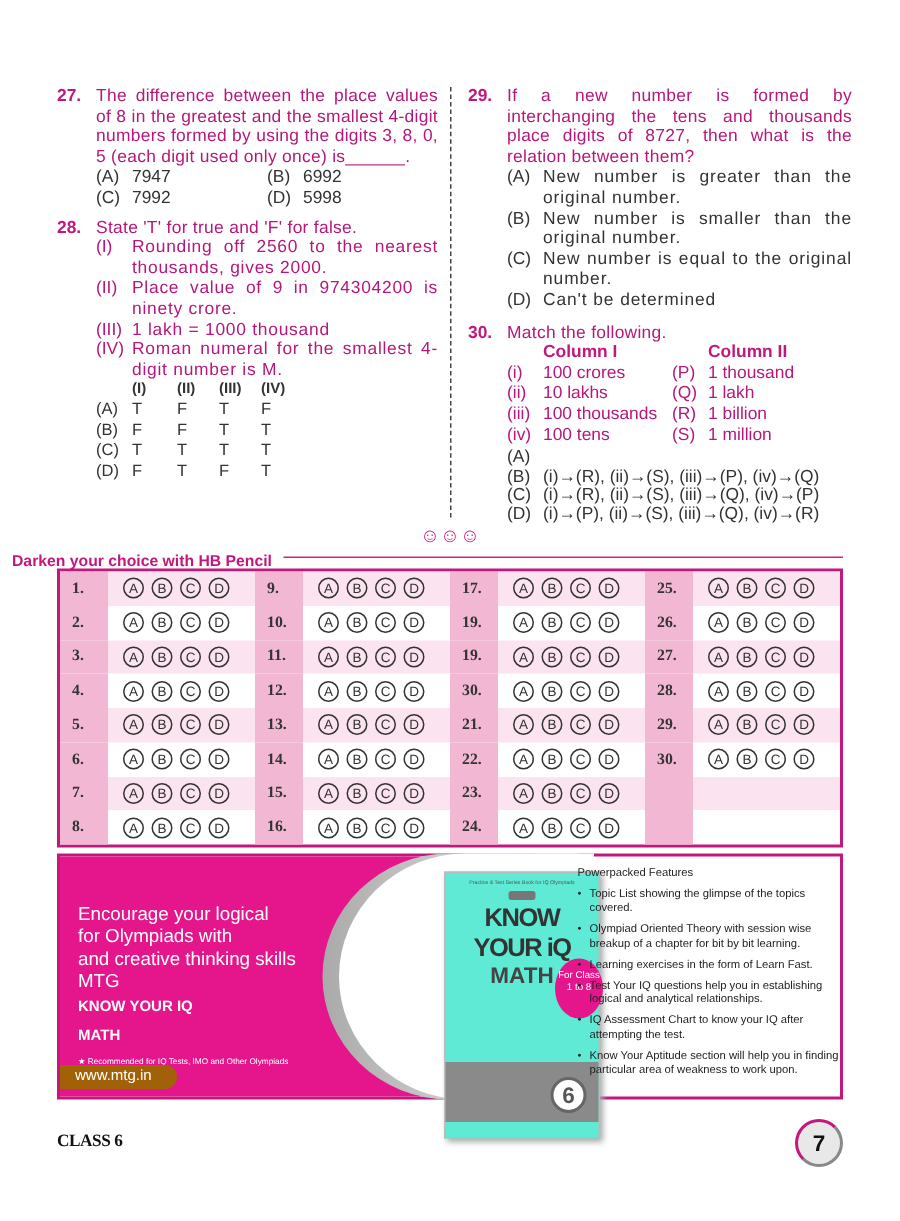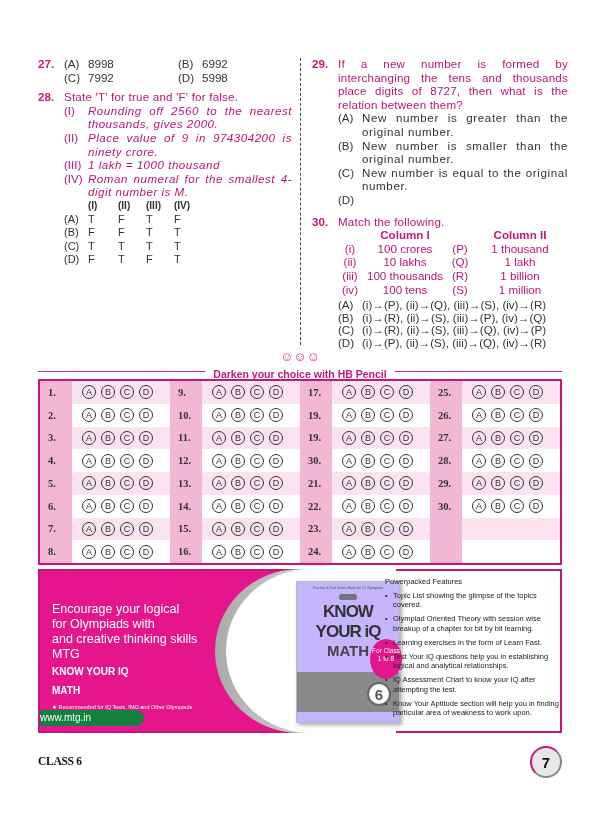--- a/index.html
+++ b/index.html
@@ -13,54 +13,54 @@
 
   .q { position: relative; padding-left: 26px; font-size: 11.6px; line-height: 13.6px; }
   .q-num { position: absolute; left: 0; top: 0; font-weight: bold; color: #c2187e; }
   .q-text { color: #b5177a; text-align: justify; letter-spacing: 0.2px; }
   .opts2 { display: grid; grid-template-columns: 1fr 1fr; color: #333; }
   .opt { display: flex; color: #333; }
   .opt-l { width: 24px; flex: none; }
   .opt-t { flex: 1; text-align: justify; letter-spacing: 0.6px; }
   .stmt { display: flex; color: #b5177a; }
   .stmt-l { width: 24px; flex: none; }
-  .stmt-t { flex: 1; text-align: justify; letter-spacing: 0.5px; font-style: italic; }
+  .stmt-t { flex: 1; text-align: justify; letter-spacing: 0.5px; }
 
   table.tf { border-collapse: collapse; font-size: 11px; color: #333; margin-left: 0; }
   table.tf td, table.tf th { height: 13.6px; padding: 0; text-align: left; }
   table.tf th { font-weight: bold; font-size: 10px; }
 
-  .match { font-size: 11.6px; line-height: 13.6px; color: #b5177a; text-align: center; }
+  .match { font-size: 11.6px; line-height: 13.6px; color: #b5177a; }
   .match-row { display: flex; }
   .mc1 { width: 24px; } .mc2 { width: 86px; } .mc3 { width: 24px; } .mc4 { flex: 1; }
   .match-head { font-weight: bold; color: #c2187e; }
 
   .smileys { position: absolute; top: 349px; left: 0; width: 600px; text-align: center; color: #d0208a; font-size: 13px; letter-spacing: 0px; }
   .darken-line { position: absolute; top: 371px; left: 38px; width: 524px; height: 1px; background: #d0208a; }
-  .darken-label { position: absolute; top: 364px; left: 0; width: 600px; text-align: center; }
+  .darken-label { position: absolute; top: 364px; left: 0; width: 600px; text-align: left; }
   .darken-label span { background: #fff; padding: 0 8px; color: #c2187e; font-weight: bold; font-size: 10.5px; }
 
   .omr { position: absolute; left: 38px; top: 379px; width: 524px; height: 186px; border: 2px solid #c2187e; display: grid; grid-template-columns: repeat(4, 1fr); }
   .omr-col { display: flex; flex-direction: column; }
   .omr-row { flex: 1; display: flex; align-items: center; }
   .omr-row:nth-child(odd) .bubbles { background: #fbe3ef; }
   .omr-num { width: 32px; height: 100%; background: #f2b7d3; display: flex; align-items: center; padding-left: 8px; font-weight: bold; font-size: 10.5px; color: #333; font-family: "Liberation Serif", serif; }
   .bubbles { flex: 1; height: 100%; display: flex; align-items: center; gap: 5px; padding-left: 10px; }
   .bubble { width: 14px; height: 14px; border: 1px solid #333; border-radius: 50%; font-size: 9px; display: flex; align-items: center; justify-content: center; color: #333; }
 
   .ad { position: absolute; left: 38px; top: 569px; width: 524px; height: 164px; border: 2px solid #c2187e; background: #fff; }
   .ad-pink { position: absolute; left: 0; top: 0; width: 240px; height: 160px; background: #e5168c; }
   .ad-curve { position: absolute; left: 175px; top: -2px; width: 170px; height: 164px; border-radius: 50% 0 0 50% / 50% 0 0 50%; background: linear-gradient(90deg,#aaa,#eee); }
   .ad-curve-inner { position: absolute; left: 186px; top: -2px; width: 170px; height: 164px; border-radius: 50% 0 0 50% / 50% 0 0 50%; background: #fff; }
   .ad-text { position: absolute; left: 12px; top: 18px; width: 200px; color: #fff; margin-top: 13px; }
   .ad-line { font-size: 12.5px; line-height: 15px; }
   .ad-title { font-size: 10px; font-weight: bold; line-height: 19px; }
   .ad-note { font-size: 5.5px; margin-top: 4px; }
-  .ad-url { position: absolute; left: 0px; top: 139px; width: 104px; height: 16px; background: #15803d; border-radius: 0 8px 8px 0; color: #fff; font-size: 10px; line-height: 16px; }
-  .book { position: absolute; left: 256px; top: 10px; width: 104px; height: 142px; background: #c4b5fd; border: 1px solid #bbb; box-shadow: 2px 2px 4px #aaa; }
+  .ad-url { position: absolute; left: 0px; top: 139px; width: 78px; height: 16px; background: #a16207; border-radius: 0 8px 8px 0; color: #fff; font-size: 10px; line-height: 16px; padding-left: 10px; }
+  .book { position: absolute; left: 256px; top: 10px; width: 104px; height: 178px; background: #5eead4; border: 1px solid #bbb; box-shadow: 2px 2px 4px #aaa; }
   .book-tag { font-size: 3.5px; color: #555; text-align: center; margin-top: 4px; }
   .book-logo { width: 18px; height: 6px; background: #777; margin: 4px auto 0; border-radius: 2px; }
   .book-title { text-align: center; font-weight: bold; color: #333; font-size: 17px; line-height: 17px; margin-top: 3px; letter-spacing: -1px; }
   .book-math { text-align: center; font-weight: bold; color: #444; font-size: 15px; margin-top: 2px; }
   .book-band { position: absolute; left: 0; bottom: 10px; width: 102px; height: 40px; background: #8a8a8a; }
   .book-num { position: absolute; right: 8px; bottom: 16px; width: 24px; height: 24px; border-radius: 50%; background: #fff; border: 2px solid #666; font-weight: bold; font-size: 15px; color: #555; display: flex; align-items: center; justify-content: center; }
   .book-badge { position: absolute; left: 345px; top: 68px; width: 32px; height: 40px; border-radius: 50%; background: #e5168c; color: #fff; font-size: 6.5px; text-align: center; line-height: 8px; padding-top: 8px; }
   .features { position: absolute; left: 345px; top: 6px; width: 175px; font-size: 7.5px; color: #222; line-height: 9.5px; }
   .features-title { margin-bottom: 4px; }
   .feature { display: flex; margin-bottom: 4.5px; }
@@ -68,24 +68,25 @@
 
   .footer-class { position: absolute; left: 38px; top: 755px; font-family: "Liberation Serif", serif; font-weight: bold; font-size: 11.5px; color: #111; letter-spacing: -0.3px; text-align: right; }
   .page-num { position: absolute; left: 530px; top: 746px; width: 32px; height: 32px; border-radius: 50%; background: #e8e8e8; border: 2px solid #888; border-top-color: #c2187e; border-left-color: #c2187e; font-weight: bold; font-size: 15px; display: flex; align-items: center; justify-content: center; color: #111; }
 </style>
 </head>
 <body>
 
 <div class="col col-left">
   <div class="q">
     <span class="q-num">27.</span>
+    <div class="q-text">The difference between the place values of 8 in the greatest and the smallest 4-digit numbers formed by using the digits 3, 8, 0, 5 (each digit used only once) is______.</div>
     <div class="opts2">
       <div class="opt">
           <span class="opt-l">(A)</span>
-          <span>8998</span>
+          <span>7947</span>
         </div>
       <div class="opt">
           <span class="opt-l">(B)</span>
           <span>6992</span>
         </div>
       <div class="opt">
           <span class="opt-l">(C)</span>
           <span>7992</span>
         </div>
       <div class="opt">
@@ -169,20 +170,21 @@
     <div class="opt">
         <span class="opt-l">(B)</span>
         <span class="opt-t">New number is smaller than the original number.</span>
       </div>
     <div class="opt">
         <span class="opt-l">(C)</span>
         <span class="opt-t">New number is equal to the original number.</span>
       </div>
     <div class="opt">
         <span class="opt-l">(D)</span>
+        <span class="opt-t">Can't be determined</span>
       </div>
   </div>
 
   <div class="q" style="margin-top:8px">
     <span class="q-num">30.</span>
     <div class="q-text">Match the following.</div>
     <div class="match">
       <div class="match-row match-head">
         <span class="mc1"></span>
           <span class="mc2">Column I</span>
@@ -210,21 +212,20 @@
       <div class="match-row">
         <span class="mc1">(iv)</span>
           <span class="mc2">100 tens</span>
         <span class="mc3">(S)</span>
           <span class="mc4">1 million</span>
       </div>
     </div>
     <div style="margin-top:3px; line-height:12.5px">
       <div class="opt">
           <span class="opt-l">(A)</span>
-          <span>(i)→(P), (ii)→(Q), (iii)→(S), (iv)→(R)</span>
         </div>
       <div class="opt">
           <span class="opt-l">(B)</span>
           <span>(i)→(R), (ii)→(S), (iii)→(P), (iv)→(Q)</span>
         </div>
       <div class="opt">
           <span class="opt-l">(C)</span>
           <span>(i)→(R), (ii)→(S), (iii)→(Q), (iv)→(P)</span>
         </div>
       <div class="opt">

